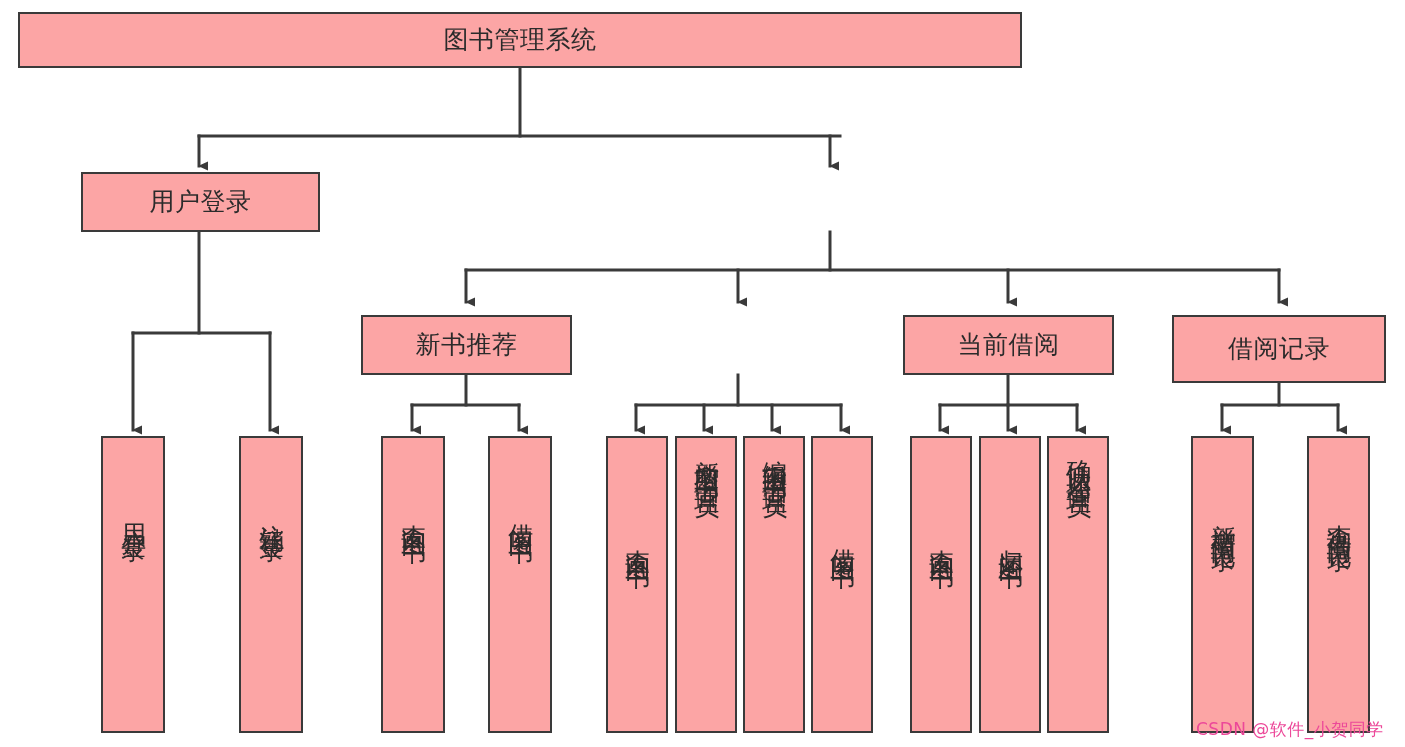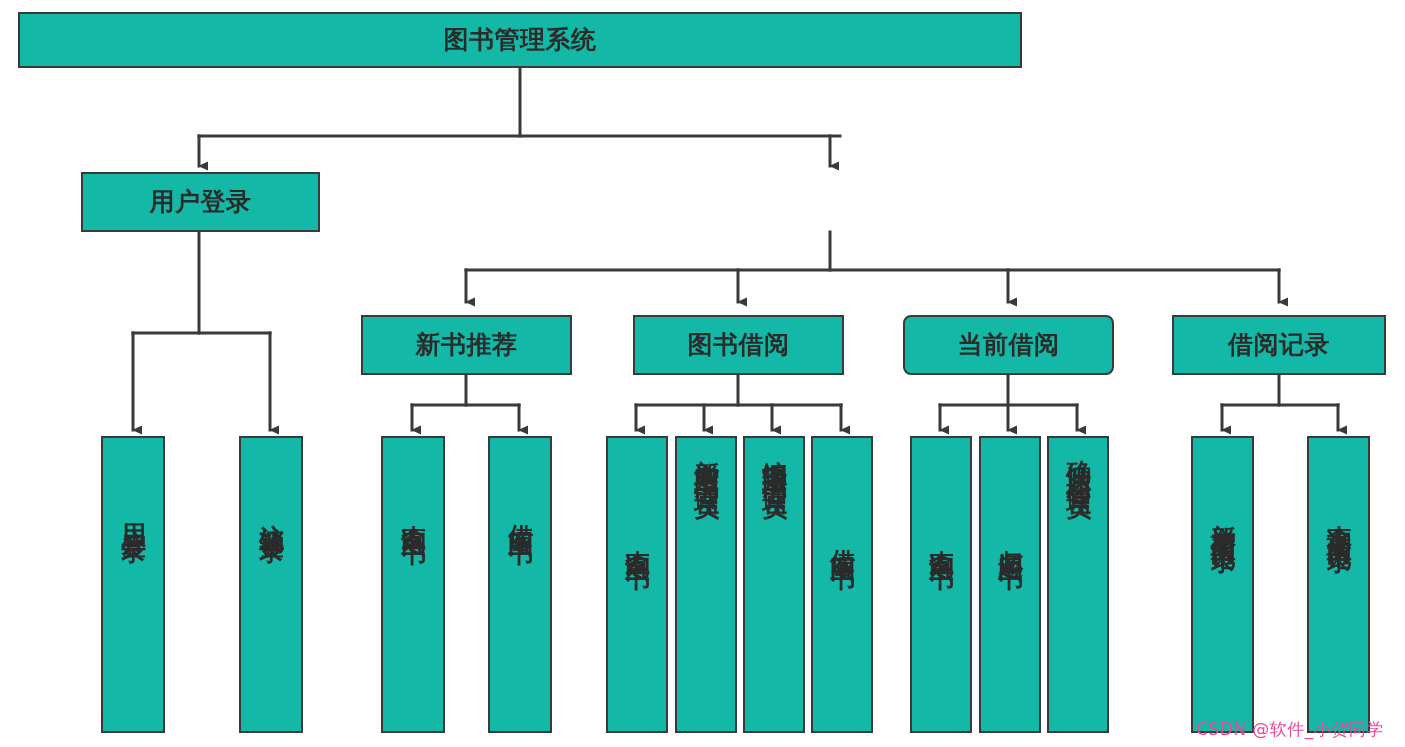--- a/index.html
+++ b/index.html
@@ -22,27 +22,26 @@
     position: absolute;
     left: 0;
     top: 0;
     width: 1405px;
     height: 747px;
     pointer-events: none;
   }
   .node {
     position: absolute;
     box-sizing: border-box;
-    background: #14b8a6;
+    background: #fca5a5;
     border: 2.5px solid #3a3a3a;
     display: flex;
     align-items: center;
     justify-content: center;
     color: #2b2b2b;
-    font-weight: bold;
   }
   .node-label {
     display: block;
     text-align: center;
     line-height: 1.18;
     letter-spacing: 0.5px;
     white-space: nowrap;
   }
   
   .node.h .node-label {
@@ -145,29 +144,26 @@
 
   <div class="node h" style="left:81px; top:172px; width:239px; height:60px;">
     <span class="node-label">用户登录</span>
   </div>
 
 
   <div class="node h" style="left:361px; top:315px; width:211px; height:60px;justify-content:center;">
     <span class="node-label">新书推荐</span>
   </div>
 
-  <div class="node h" style="left:633px; top:315px; width:211px; height:60px;">
-    <span class="node-label">图书借阅</span>
-  </div>
-
-  <div class="node h" style="left:903px; top:315px; width:211px; height:60px;border-radius:8px;">
+
+  <div class="node h" style="left:903px; top:315px; width:211px; height:60px;">
     <span class="node-label">当前借阅</span>
   </div>
 
-  <div class="node h" style="left:1172px; top:315px; width:214px; height:60px;">
+  <div class="node h" style="left:1172px; top:315px; width:214px; height:68px;">
     <span class="node-label">借阅记录</span>
   </div>
 
   <div class="node v mid" style="left:101px; top:436px; width:64px; height:297px;">
     <span class="node-label">用户登录</span>
   </div>
 
   <div class="node v mid" style="left:239px; top:436px; width:64px; height:297px;">
     <span class="node-label">注销登录</span>
   </div>

